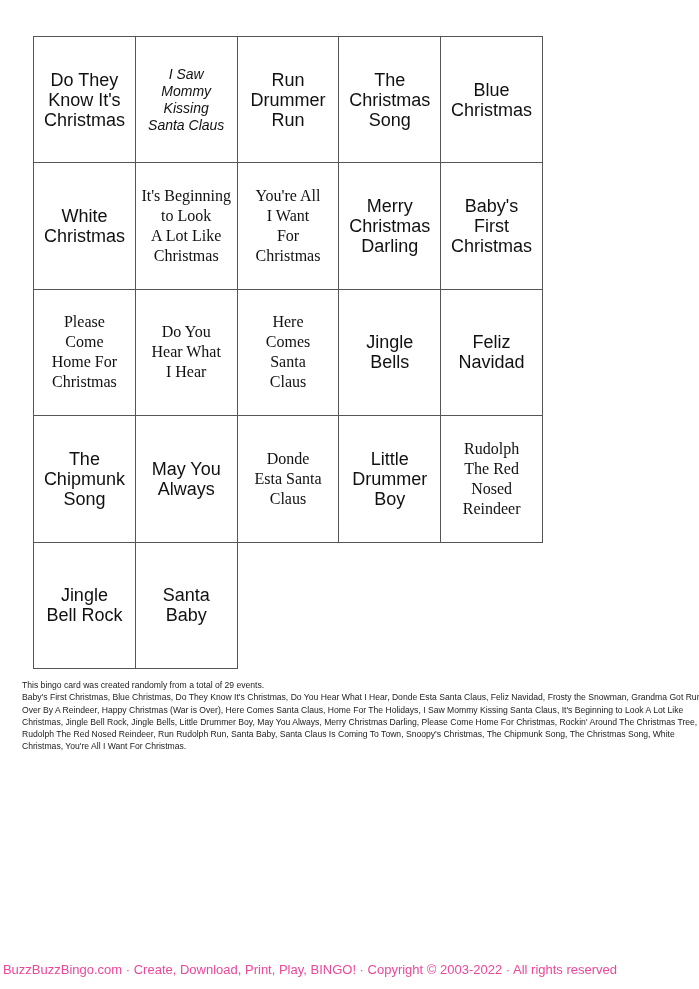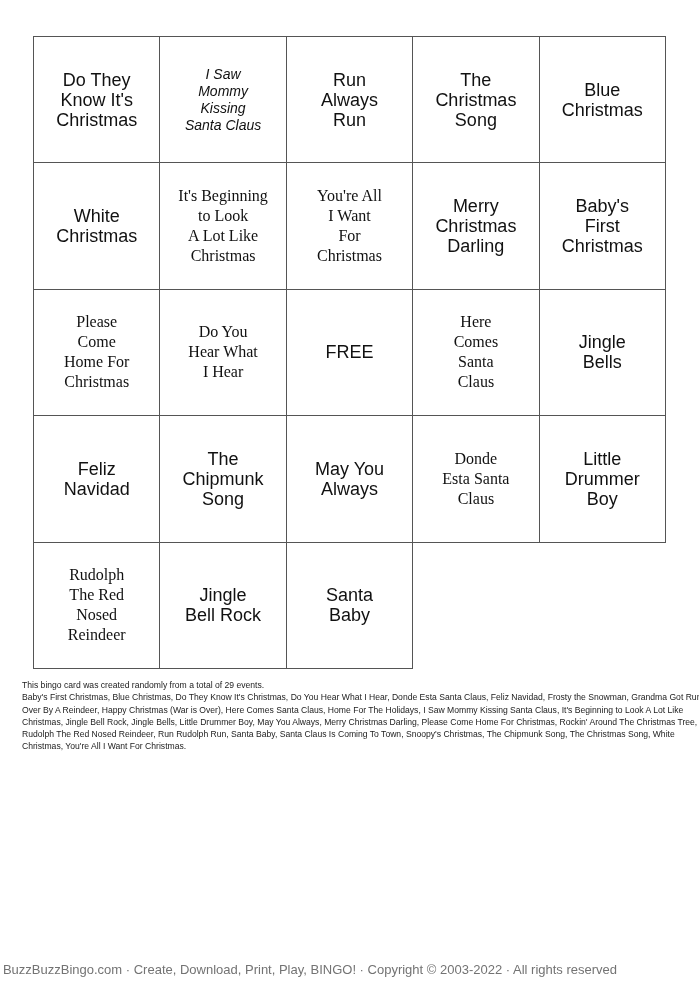--- a/index.html
+++ b/index.html
@@ -1,44 +1,44 @@
 <!DOCTYPE html>
 <html><head>
 <meta charset="utf-8">
 <style>
   html, body { margin: 0; padding: 0; background: #ffffff; }
   body { width: 699px; height: 989px; position: relative; overflow: hidden;
          font-family: "Liberation Sans", sans-serif; color: #111; }
-  .grid { position: absolute; left: 33px; top: 36px; width: 633px; height: 633px;
+  .grid { position: absolute; left: 33px; top: 36px; width: 510px; height: 633px;
           display: grid; grid-template-columns: repeat(5, 1fr); grid-template-rows: repeat(5, 1fr);
           border-left: 1px solid #555; border-top: 1px solid #555; box-sizing: border-box; }
   .cell { border-right: 1px solid #555; border-bottom: 1px solid #555;
           display: flex; align-items: center; justify-content: center; text-align: center;
           white-space: pre-line; padding: 0 4px; box-sizing: border-box; }
   .s3 { font-size: 18px; line-height: 20px; }
   .s4 { font-size: 16px; line-height: 20px; font-family: Liberation Serif, serif; }
   .s5 { font-size: 14px; line-height: 17px; font-style: italic; }
   .info { position: absolute; left: 22px; top: 679px; width: 680px;
           font-size: 8.6px; line-height: 12.3px; color: #222; }
   .footer { position: absolute; left: 0; top: 962px; width: 620px; text-align: center;
-            font-size: 13px; color: #737373; }
+            font-size: 13px; color: #ec4899; }
 </style>
 </head>
 <body>
 
 <div class="grid" id="grid">
     <div class="cell s3">Do They
 Know It's
 Christmas</div>
     <div class="cell s5">I Saw
 Mommy
 Kissing
 Santa Claus</div>
     <div class="cell s3">Run
-Always
+Drummer
 Run</div>
     <div class="cell s3">The
 Christmas
 Song</div>
     <div class="cell s3">Blue
 Christmas</div>
     <div class="cell s3">White
 Christmas</div>
     <div class="cell s4">It's Beginning
 to Look
@@ -54,21 +54,20 @@
     <div class="cell s3">Baby's
 First
 Christmas</div>
     <div class="cell s4">Please
 Come
 Home For
 Christmas</div>
     <div class="cell s4">Do You
 Hear What
 I Hear</div>
-    <div class="cell s3">FREE</div>
     <div class="cell s4">Here
 Comes
 Santa
 Claus</div>
     <div class="cell s3">Jingle
 Bells</div>
     <div class="cell s3">Feliz
 Navidad</div>
     <div class="cell s3">The
 Chipmunk

